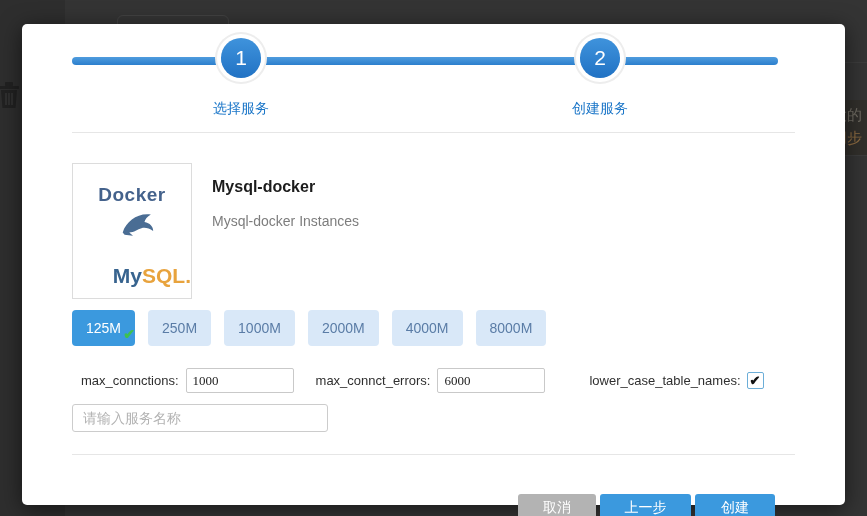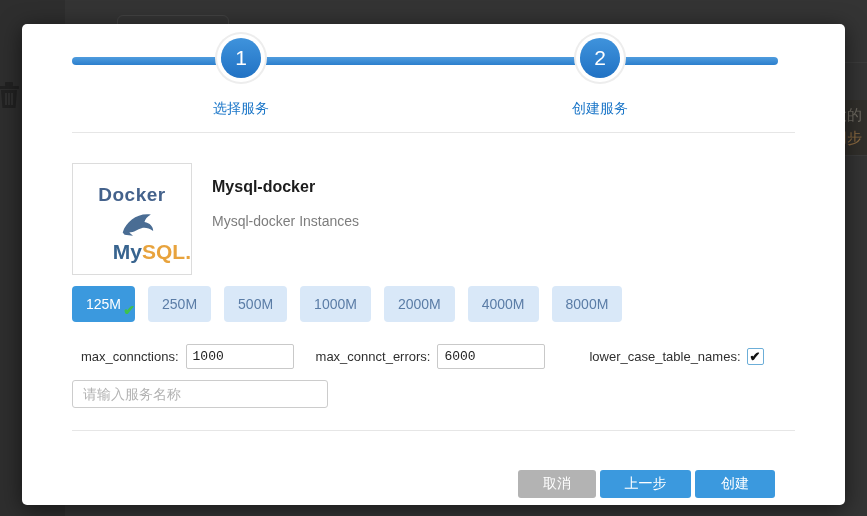--- a/index.html
+++ b/index.html
@@ -39,21 +39,21 @@
     box-shadow:0 0 0 4px #ffffff, 0 0 0 6px #ededed; }
   .step-circle-1 { left:149px; }
   .step-circle-2 { left:508px; }
   .step-label { position:absolute; top:76px; transform:translateX(-50%);
     color:#1b76c8; font-size:14px; white-space:nowrap; }
   .step-label-1 { left:169px; }
   .step-label-2 { left:528px; }
 
   
   .service-row { display:flex; margin-top:30px; }
-  .logo-box { width:120px; height:112px; border:1px solid #dcdcdc; position:relative; flex:none; }
+  .logo-box { width:120px; height:136px; border:1px solid #dcdcdc; position:relative; flex:none; }
   .logo-docker { text-align:center; margin-top:20px; font-size:19px; font-weight:bold;
     color:#44628c; letter-spacing:0.5px; }
   .logo-dolphin { position:absolute; left:50%; top:44px; transform:translateX(-35%); }
   .logo-mysql { position:absolute; bottom:10px; left:0; width:100%; text-align:right;
     font-size:21px; font-weight:bold; }
   .logo-my  { color:#38648f; }
   .logo-sql { color:#e8a33d; }
   .service-text { margin-left:20px; padding-top:15px; }
   .service-title { font-size:16px; font-weight:bold; color:#1c1c1c; }
   .service-subtitle { margin-top:17px; font-size:14px; color:#7d7d7d; }
@@ -64,21 +64,21 @@
     background:#d9e8f8; color:#5a7ca6; font-size:14px; cursor:pointer; }
   .mem-chip.selected { position:relative; background:#3b99de; color:#ffffff; }
   .mem-check { position:absolute; right:0px; bottom:-6px; color:#3ec14f;
     font-size:14px; font-weight:bold; }
 
   
   .param-row { display:flex; align-items:center; margin-top:22px; }
   .param-label { font-size:13px; color:#2f2f2f;margin-left:9px; }
   .param-input { width:108px; height:25px; margin-left:7px; border:1px solid #c9c9c9;
     border-radius:2px; padding:0 6px; font-size:13px; color:#222;
-    font-family:Liberation Mono, monospace; outline:none; }
+    font-family:Liberation Serif, serif; outline:none; }
   .gap-1 { margin-left:22px; }
   .gap-2 { margin-left:44px; }
   .checkbox { width:17px; height:17px; margin-left:6px; border:1px solid #6caed8;
     border-radius:2px; display:flex; align-items:center; justify-content:center;
     font-size:13px; font-weight:bold; color:#111; cursor:pointer; background:#fff; }
 
   .name-input { display:block; width:256px; height:28px; margin-top:11px;
     border:1px solid #cccccc; border-radius:3px; padding:0 10px; font-size:14px;
     color:#15803d; font-family:"Liberation Sans",sans-serif; outline:none; }
   .name-input::placeholder { color:#b3b3b3; }
@@ -145,21 +145,20 @@
         <div class="service-subtitle">Mysql-docker Instances</div>
       </div>
     </div>
 
     <div class="mem-row">
       <div class="mem-chip selected">
         <span>125M</span>
         <span class="mem-check">✔</span>
       </div>
       <div class="mem-chip">250M</div>
-      <div class="mem-chip">500M</div>
       <div class="mem-chip">1000M</div>
       <div class="mem-chip">2000M</div>
       <div class="mem-chip">4000M</div>
       <div class="mem-chip">8000M</div>
     </div>
 
     <div class="param-row">
       <span class="param-label">max_connctions:</span>
       <input class="param-input" type="text" value="1000" style="">
       <span class="param-label gap-1">max_connct_errors:</span>

